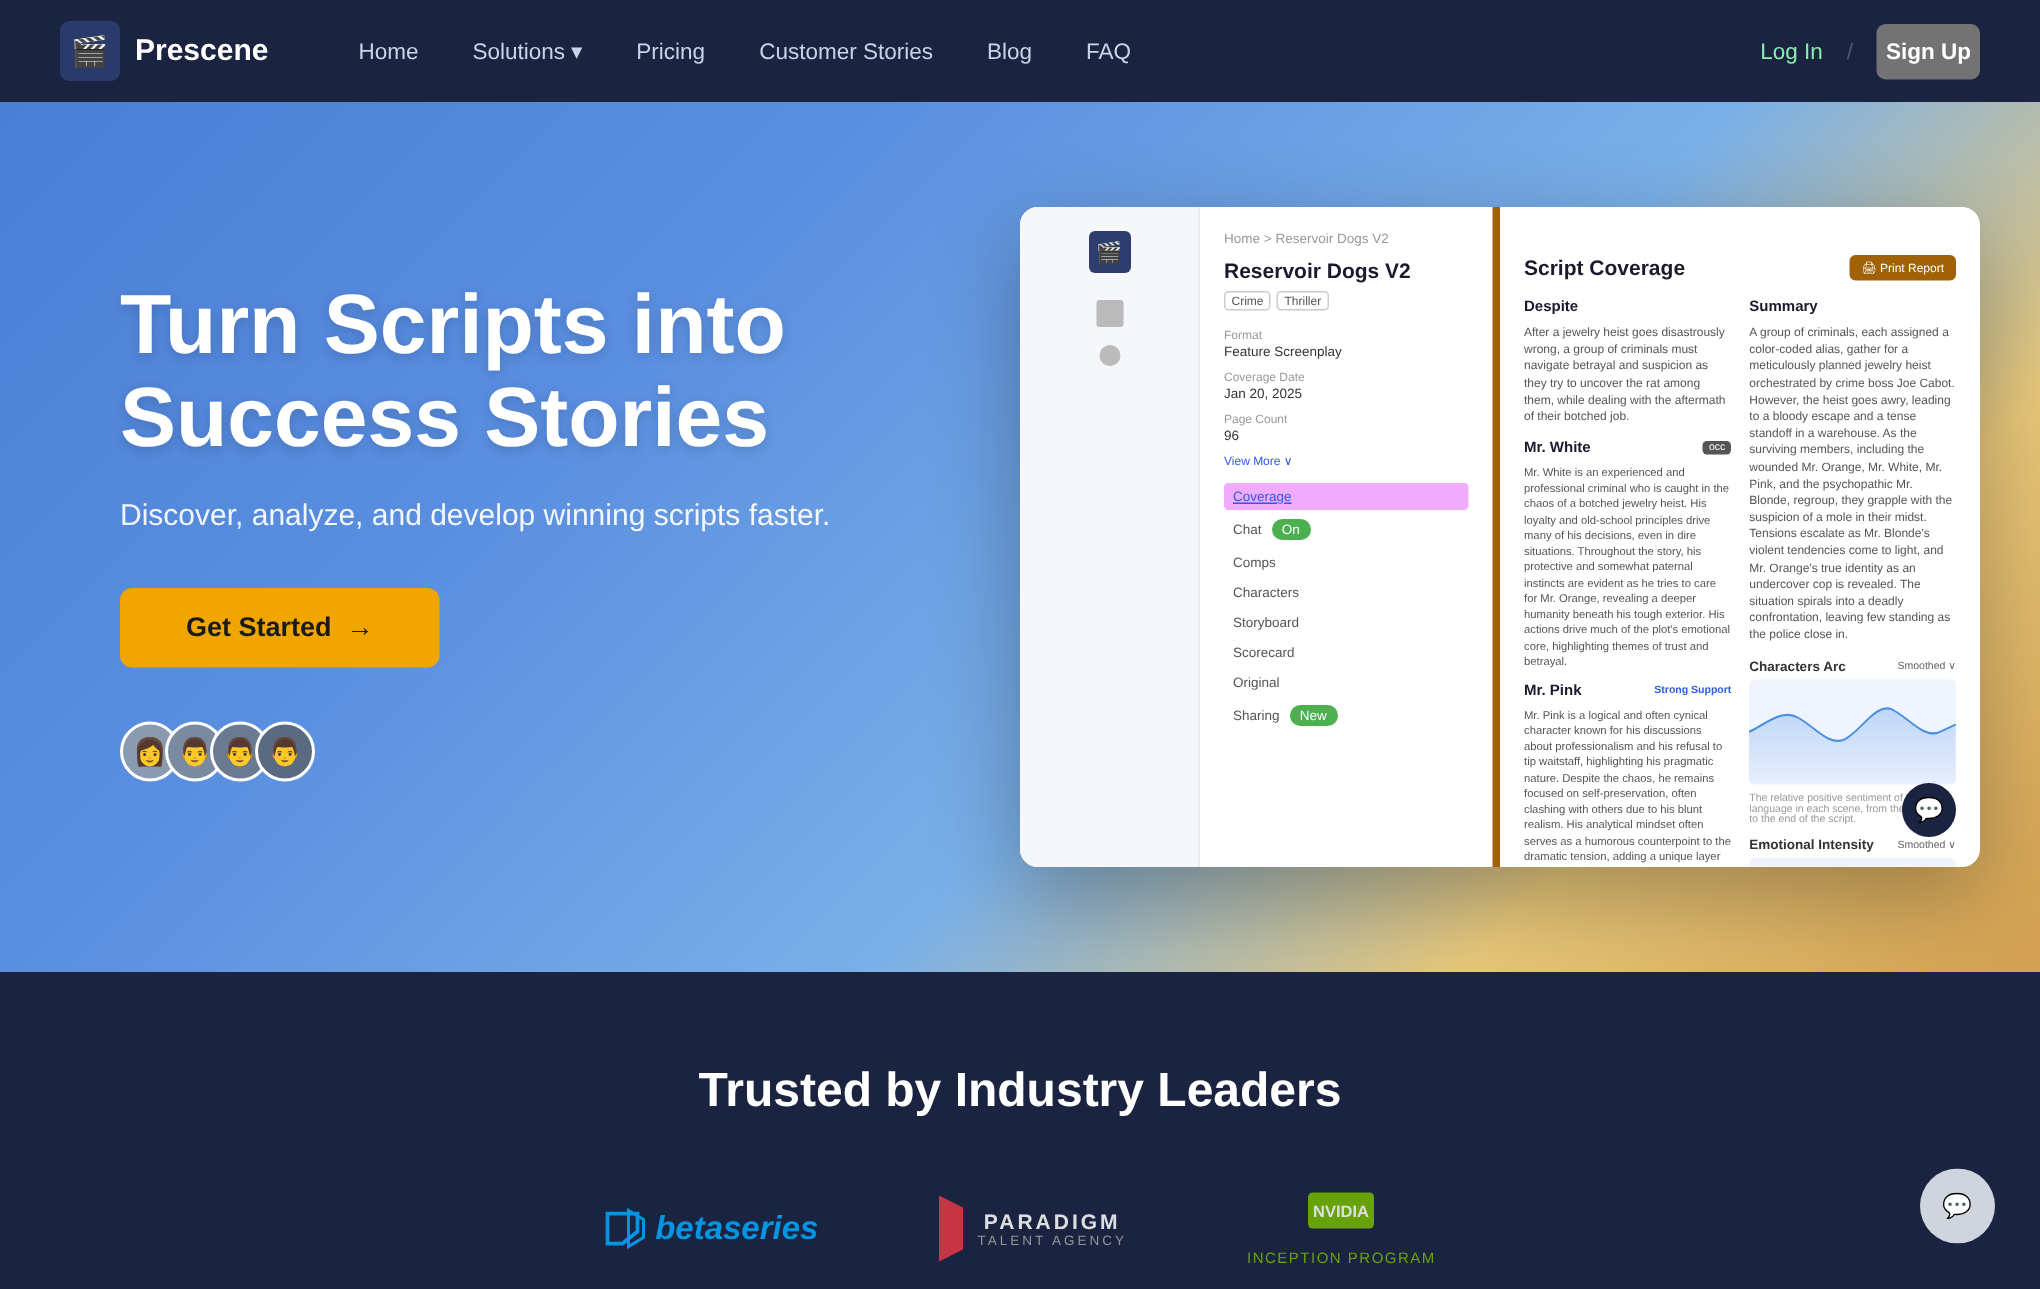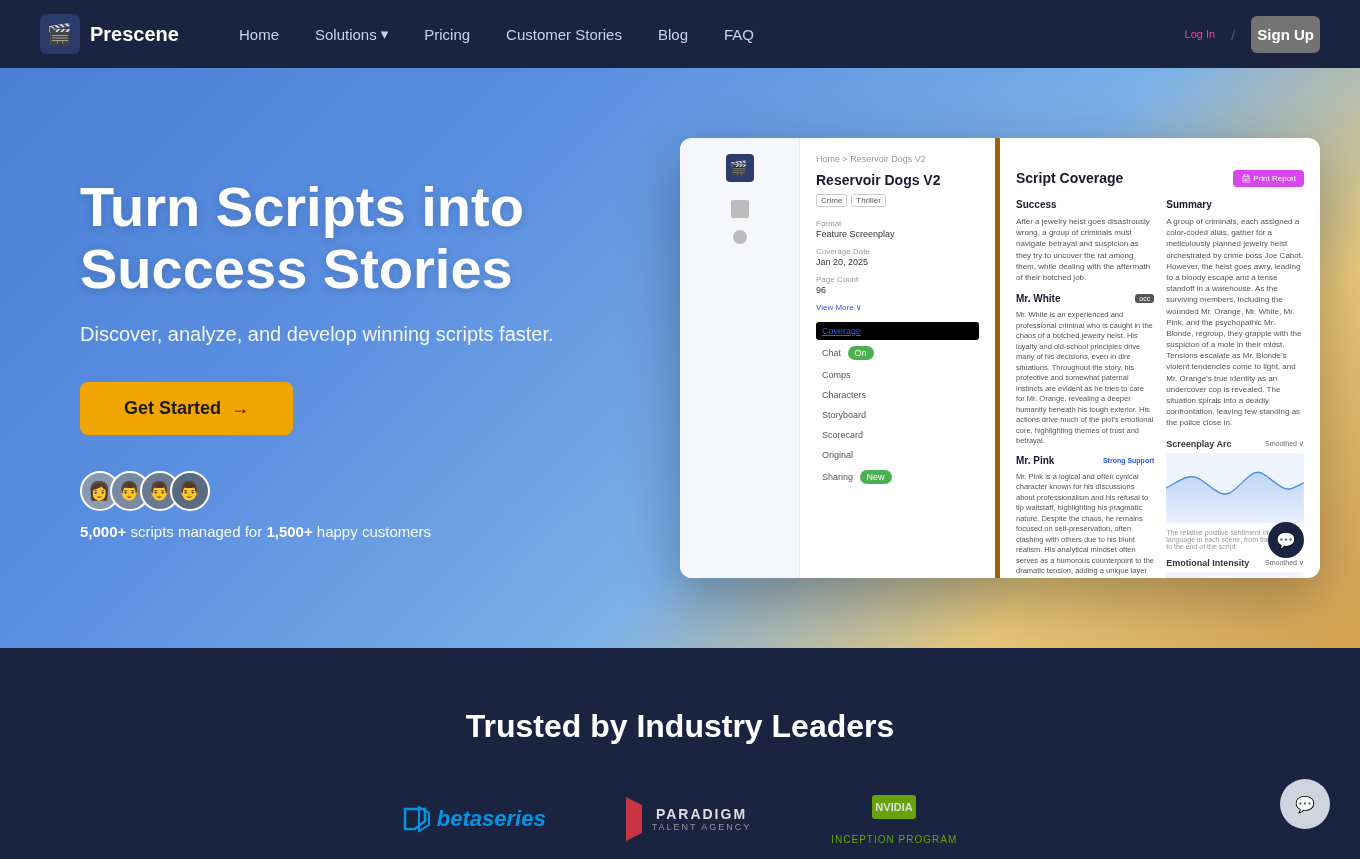--- a/index.html
+++ b/index.html
@@ -50,23 +50,23 @@
       align-items: center;
       gap: 4px;
       cursor: pointer;
     }
     .nav-right {
       display: flex;
       align-items: center;
       gap: 16px;
     }
     .nav-login {
-      color: #ec4899;
+      color: #86efac;
       text-decoration: none;
-      font-size: 11px;
+      font-size: 15px;
     }
     .nav-divider {
       color: #4a5a7a;
       font-size: 15px;
     }
     .nav-signup {
       background: #737373;
       color: white;
       border: none;
       padding: 10px 6px;
@@ -252,21 +252,21 @@
       gap: 2px;
     }
     .mockup-nav-item {
       font-size: 9px;
       padding: 4px 6px;
       color: #555;
       border-radius: 3px;
       cursor: pointer;
     }
     .mockup-nav-item.active {
-      background: #000000;
+      background: #f0abfc;
       color: #2d5be3;
       text-decoration: underline;
     }
     .mockup-content-right {
       flex: 1;
       padding: 16px;
       overflow: hidden;
     }
     .mockup-coverage-header {
       display: flex;
@@ -274,21 +274,21 @@
       align-items: flex-start;
       margin-bottom: 12px;
       margin-top: 16px;
     }
     .mockup-coverage-title {
       font-size: 14px;
       font-weight: 700;
       color: #1a1a2e;
     }
     .mockup-print-btn {
-      background: #d946ef;
+      background: #a16207;
       color: white;
       border: none;
       border-radius: 4px;
       font-size: 8px;
       padding: 4px 8px;
       cursor: pointer;
       display: flex;
       align-items: center;
       gap: 3px;
     }
@@ -493,26 +493,20 @@
     <button class="hero-cta">
       <span>Get Started</span>
       <span>→</span>
     </button>
     <div class="hero-avatars">
       <div class="avatar-circle" style="background:#8a9ab0;">👩</div>
       <div class="avatar-circle" style="background:#7a8aa0;">👨</div>
       <div class="avatar-circle" style="background:#6a7a90;">👨</div>
       <div class="avatar-circle" style="background:#5a6a80;">👨</div>
     </div>
-    <p class="hero-stats">
-      <strong>5,000+</strong>
-      <span>scripts managed for</span>
-      <strong>1,500+</strong>
-      <span>happy customers</span>
-    </p>
   </div>
 
   <div class="hero-right">
     <div class="mockup-window">
 
       <div class="mockup-sidebar">
         <div class="mockup-sidebar-logo">🎬</div>
         <div style="width:18px;height:18px;background:#bbb;border-radius:2px;margin:2px auto 8px auto;"></div>
         <div style="width:14px;height:14px;background:#bbb;border-radius:50%;margin:0 auto 8px auto;"></div>
       </div>
@@ -552,21 +546,21 @@
         </div>
 
         <div class="mockup-content-right">
           <div class="mockup-coverage-header">
             <div class="mockup-coverage-title">Script Coverage</div>
             <button class="mockup-print-btn">🖨 Print Report</button>
           </div>
           <div class="mockup-two-col">
 
             <div class="mockup-col-left">
-              <div class="mockup-section-title">Success</div>
+              <div class="mockup-section-title">Despite</div>
               <div class="mockup-logline">After a jewelry heist goes disastrously wrong, a group of criminals must navigate betrayal and suspicion as they try to uncover the rat among them, while dealing with the aftermath of their botched job.</div>
 
               <div class="mockup-char-header">
                 <span class="mockup-char-name">Mr. White</span>
                 <span class="mockup-char-badge">occ</span>
               </div>
               <div class="mockup-char-desc">Mr. White is an experienced and professional criminal who is caught in the chaos of a botched jewelry heist. His loyalty and old-school principles drive many of his decisions, even in dire situations. Throughout the story, his protective and somewhat paternal instincts are evident as he tries to care for Mr. Orange, revealing a deeper humanity beneath his tough exterior. His actions drive much of the plot's emotional core, highlighting themes of trust and betrayal.</div>
 
               <div class="mockup-char-header">
                 <span class="mockup-char-name">Mr. Pink</span>
@@ -574,21 +568,21 @@
               </div>
               <div class="mockup-char-desc">Mr. Pink is a logical and often cynical character known for his discussions about professionalism and his refusal to tip waitstaff, highlighting his pragmatic nature. Despite the chaos, he remains focused on self-preservation, often clashing with others due to his blunt realism. His analytical mindset often serves as a humorous counterpoint to the dramatic tension, adding a unique layer to the group's dynamics.</div>
 
             </div>
 
             <div class="mockup-col-right">
               <div class="mockup-section-title">Summary</div>
               <div class="mockup-logline" style="margin-bottom:10px;">A group of criminals, each assigned a color-coded alias, gather for a meticulously planned jewelry heist orchestrated by crime boss Joe Cabot. However, the heist goes awry, leading to a bloody escape and a tense standoff in a warehouse. As the surviving members, including the wounded Mr. Orange, Mr. White, Mr. Pink, and the psychopathic Mr. Blonde, regroup, they grapple with the suspicion of a mole in their midst. Tensions escalate as Mr. Blonde's violent tendencies come to light, and Mr. Orange's true identity as an undercover cop is revealed. The situation spirals into a deadly confrontation, leaving few standing as the police close in.</div>
 
               <div class="mockup-sentiment-header">
-                <span class="mockup-sentiment-title">Screenplay Arc</span>
+                <span class="mockup-sentiment-title">Characters Arc</span>
                 <span style="font-size:7px;color:#666;">Smoothed ∨</span>
               </div>
               <div class="mockup-chart-area">
                 <svg class="mockup-chart-svg" viewBox="0 0 260 70" preserveAspectRatio="none">
                   <defs>
                     <linearGradient id="sent-grad" x1="0" y1="0" x2="0" y2="1">
                       <stop offset="0%" stop-color="#4a90e2" stop-opacity="0.3"></stop>
                       <stop offset="100%" stop-color="#4a90e2" stop-opacity="0.05"></stop>
                     </linearGradient>
                   </defs>

